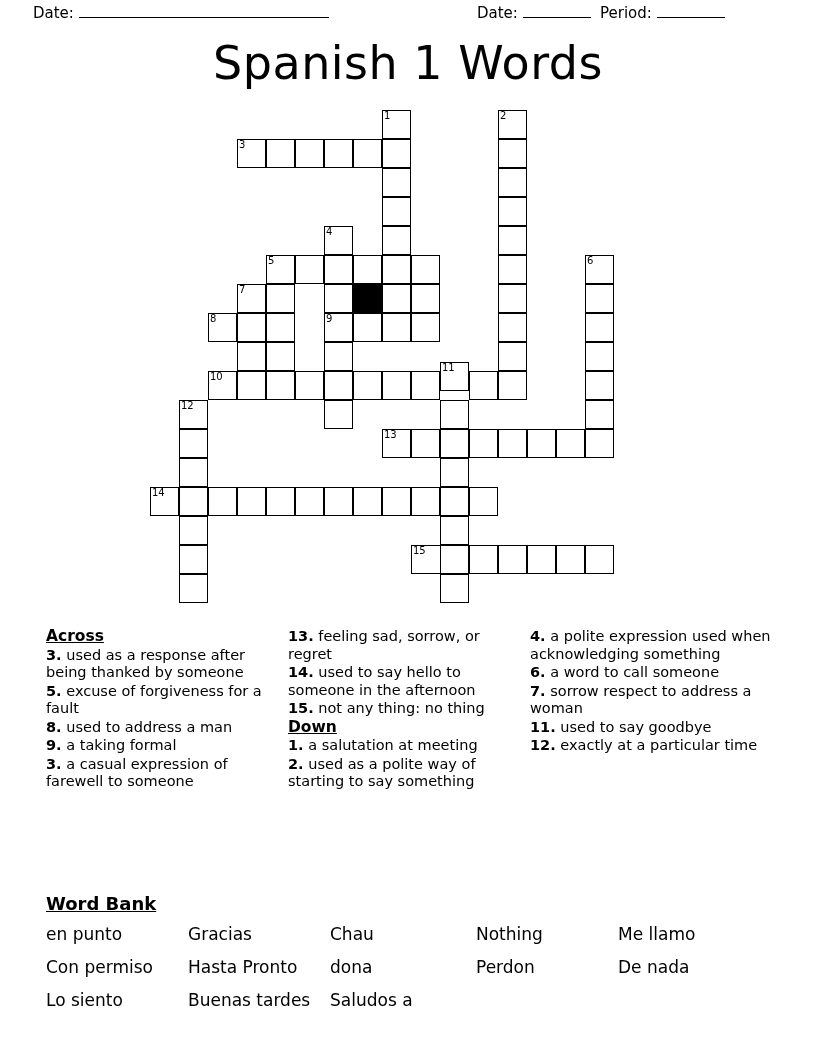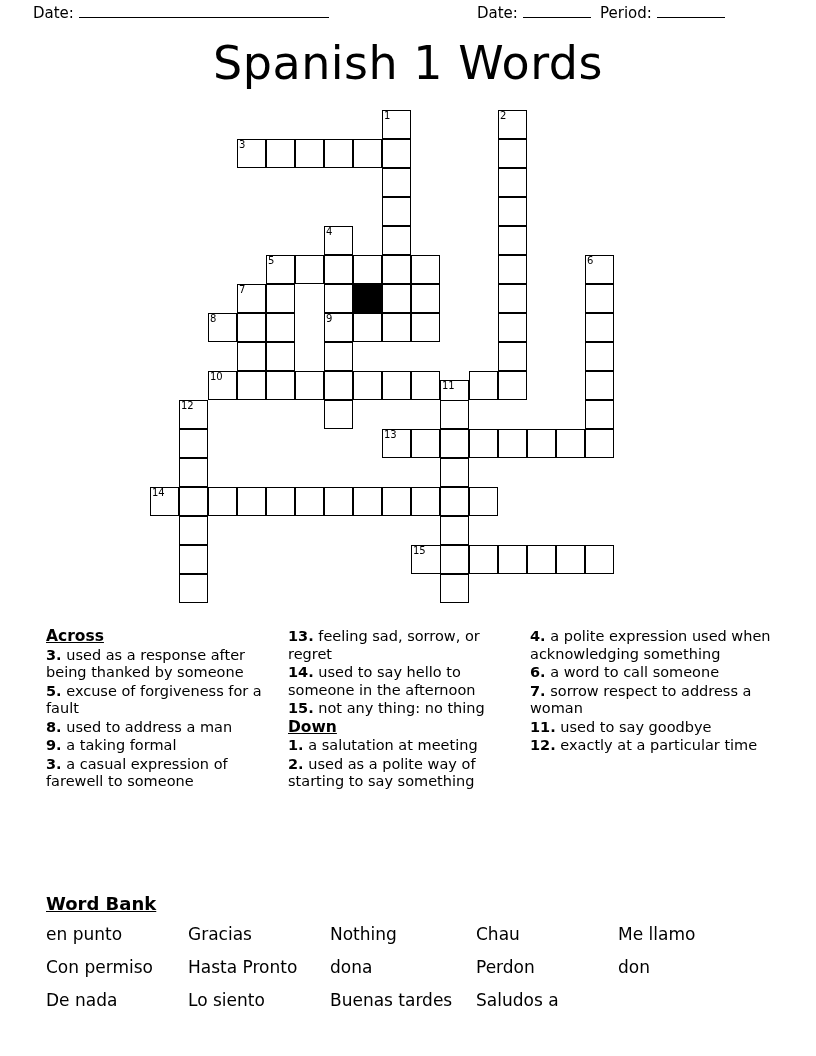--- a/index.html
+++ b/index.html
@@ -219,21 +219,21 @@
     <div class="cell" style="left: 208px; top: 371px;">
       <span class="num">10</span>
     </div>
     <div class="cell" style="left: 237px; top: 371px;"></div>
     <div class="cell" style="left: 266px; top: 371px;"></div>
     <div class="cell" style="left: 295px; top: 371px;"></div>
     <div class="cell" style="left: 324px; top: 371px;"></div>
     <div class="cell" style="left: 353px; top: 371px;"></div>
     <div class="cell" style="left: 382px; top: 371px;"></div>
     <div class="cell" style="left: 411px; top: 371px;"></div>
-    <div class="cell" style="left: 440px; top: 380px;">
+    <div class="cell" style="left: 440px; top: 362px;">
       <span class="num">11</span>
     </div>
     <div class="cell" style="left: 469px; top: 371px;"></div>
     <div class="cell" style="left: 498px; top: 371px;"></div>
     <div class="cell" style="left: 585px; top: 371px;"></div>
     <div class="cell" style="left: 179px; top: 400px;">
       <span class="num">12</span>
     </div>
     <div class="cell" style="left: 324px; top: 400px;"></div>
     <div class="cell" style="left: 440px; top: 400px;"></div>
@@ -313,26 +313,25 @@
         <span class="clue"><span class="cnum">12.</span><span> exactly at a particular time</span></span>
       </div>
   </div>
 </div>
 
 <div class="wordbank">
   <span class="wb-title">Word Bank</span>
   <div class="wb-grid" id="wb-grid">
       <span class="wb-item">en punto</span>
       <span class="wb-item">Gracias</span>
+      <span class="wb-item">Chau</span>
       <span class="wb-item">Nothing</span>
-      <span class="wb-item">Chau</span>
       <span class="wb-item">Me llamo</span>
       <span class="wb-item">Con permiso</span>
       <span class="wb-item">Hasta Pronto</span>
       <span class="wb-item">dona</span>
       <span class="wb-item">Perdon</span>
-      <span class="wb-item">don</span>
       <span class="wb-item">De nada</span>
       <span class="wb-item">Lo siento</span>
       <span class="wb-item">Buenas tardes</span>
       <span class="wb-item">Saludos a</span>
     </div>
 </div>
 
 </body></html>

